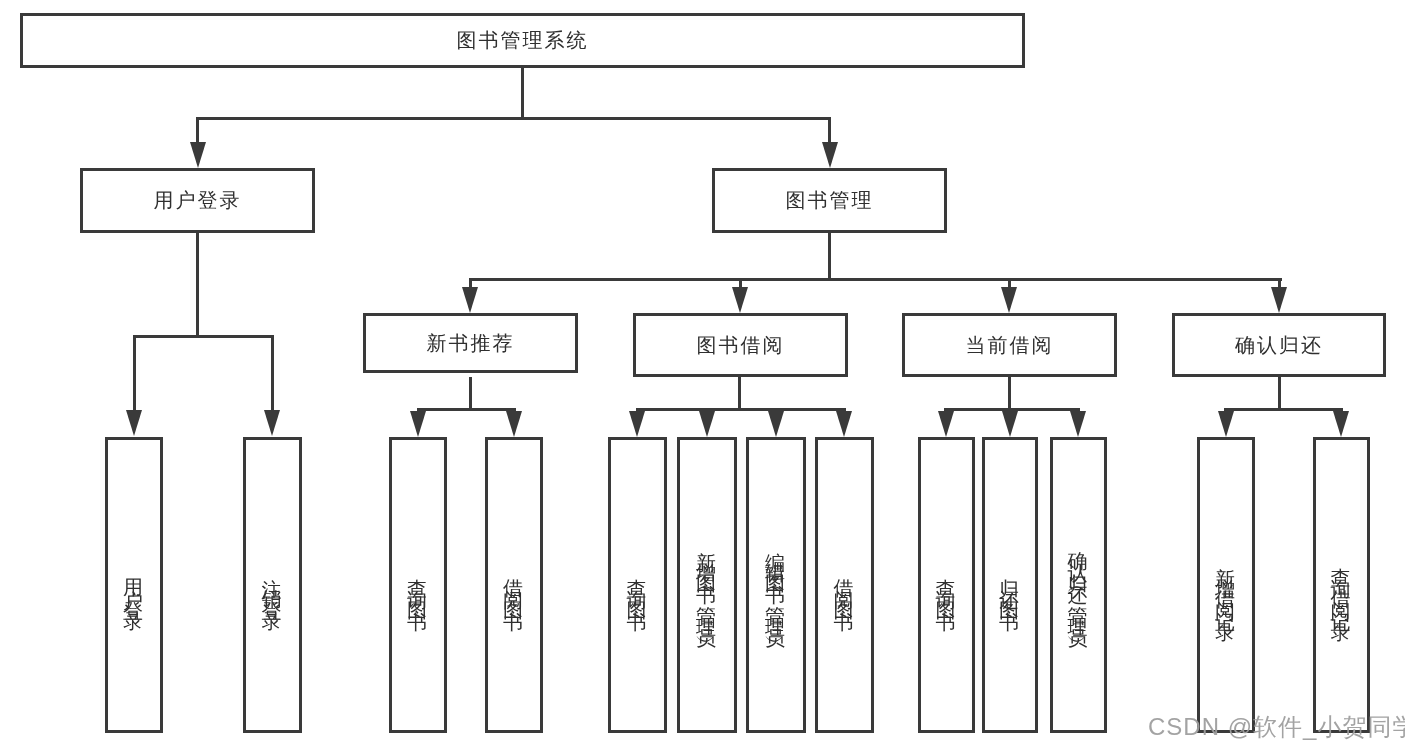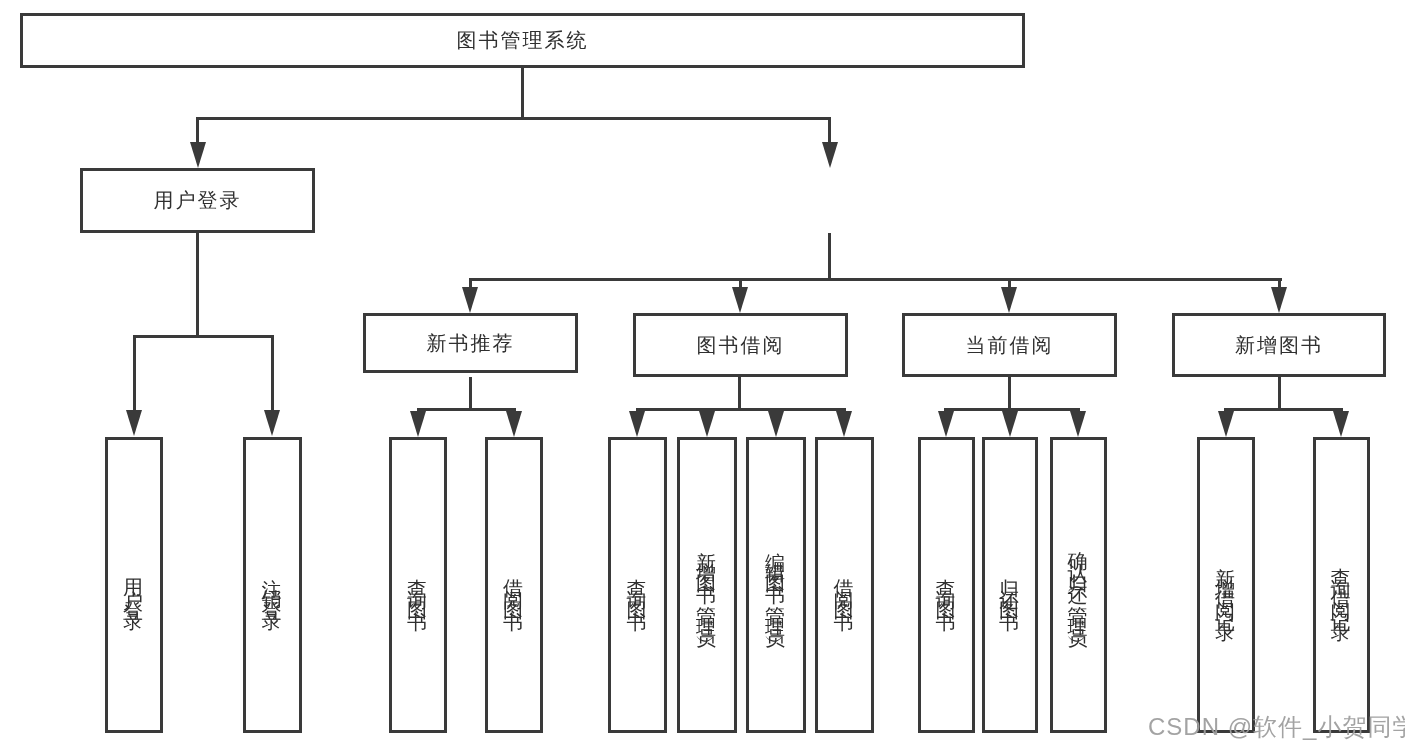--- a/index.html
+++ b/index.html
@@ -32,25 +32,26 @@
   }
 </style>
 </head>
 <body>
 
 <div id="canvas">
 
   <div class="hbox" style="left:20px;top:13px;width:1005px;height:55px">图书管理系统</div>
 
   <div class="hbox" style="left:80px;top:168px;width:235px;height:65px">用户登录</div>
+  <div class="hbox" style="left:712px;top:168px;width:235px;height:65px">图书管理</div>
 
   <div class="hbox" style="left:363px;top:313px;width:215px;height:60px">新书推荐</div>
   <div class="hbox" style="left:902px;top:313px;width:215px;height:64px">当前借阅</div>
   <div class="hbox" style="left:633px;top:313px;width:215px;height:64px">图书借阅</div>
-  <div class="hbox" style="left:1172px;top:313px;width:214px;height:64px">新增图书</div>
+  <div class="hbox" style="left:1172px;top:313px;width:214px;height:64px">确认归还</div>
 
   <div class="vbox" style="left:105px;top:437px;width:58px;height:296px">
     <span>用户登录</span>
     </div>
   <div class="vbox" style="left:243px;top:437px;width:59px;height:296px">
     <span>注销登录</span>
     </div>
 
   <div class="vbox" style="left:389px;top:437px;width:58px;height:296px">
     <span>查询图书</span>

